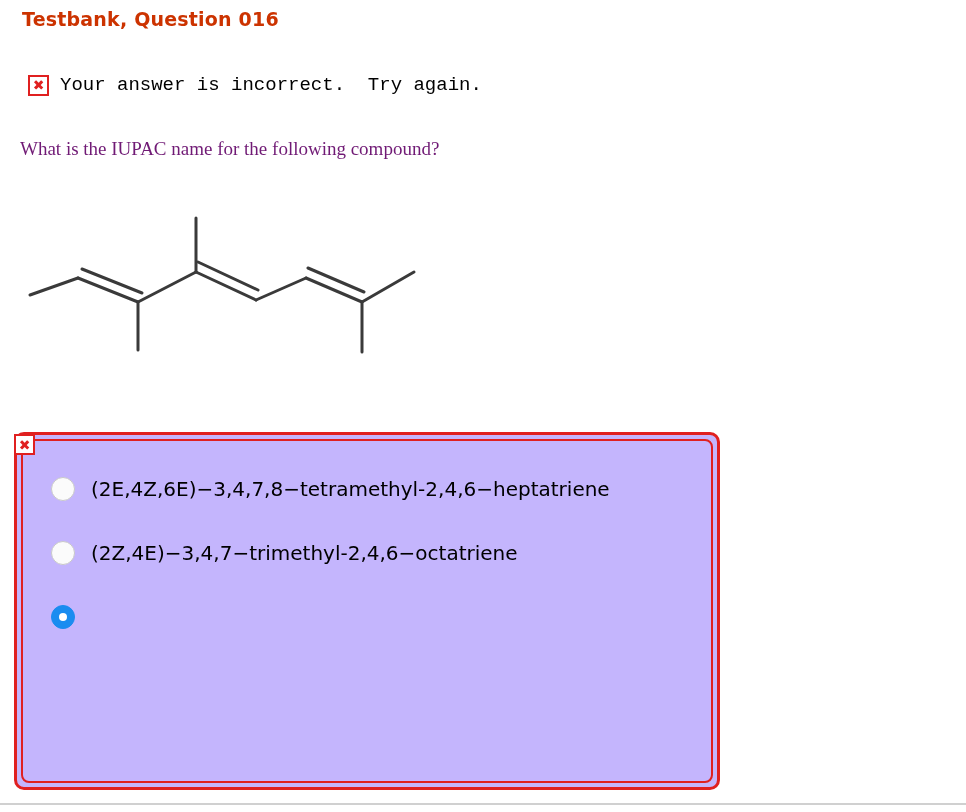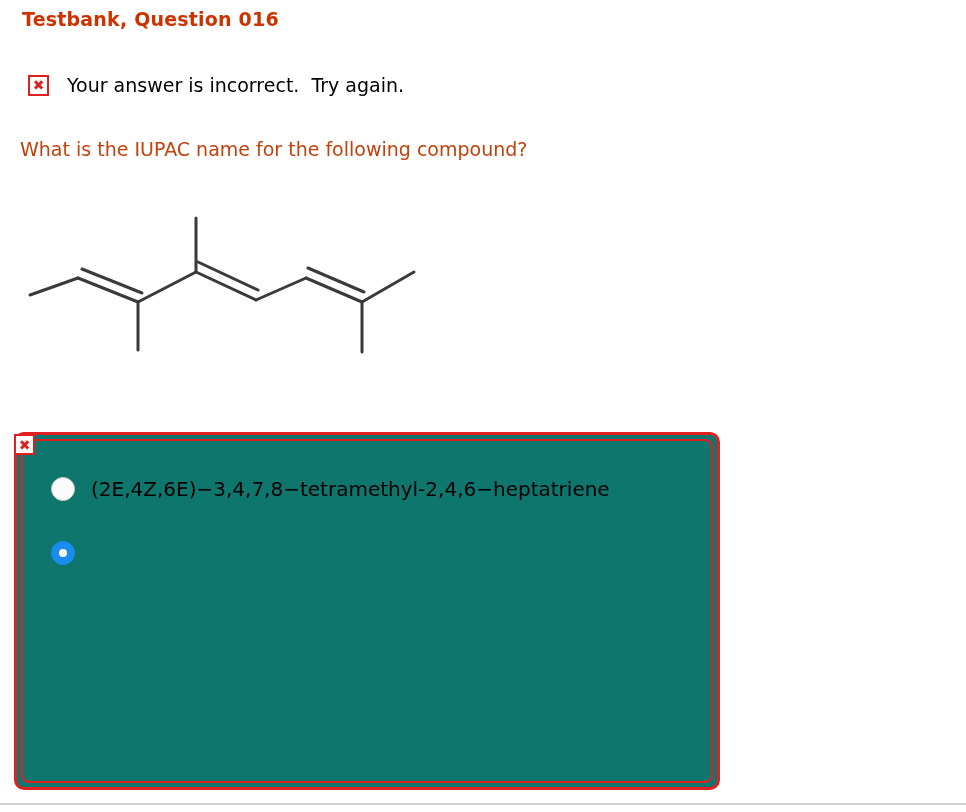--- a/index.html
+++ b/index.html
@@ -49,32 +49,34 @@
     display: flex;
     align-items: center;
     justify-content: center;
     color: #e02020;
     font-size: 14px;
     font-weight: bold;
     line-height: 1;
     background: #ffffff;
   }
   .feedback-text {
-    margin-left: 18px;
+    margin-left: 11px;
     font-size: 19px;
     color: #000000;
     white-space: pre;
+    font-family: Liberation Mono, monospace;
   }
 
   .question-text {
     position: absolute;
     left: 20px;
     top: 138px;
     font-size: 19px;
-    color: #c2410c;
+    color: #701a75;
+    font-family: Liberation Serif, serif;
   }
 
   
   .structure {
     position: absolute;
     left: 10px;
     top: 190px;
     width: 440px;
     height: 190px;
   }
@@ -82,21 +84,21 @@
   
   .answers-outer {
     position: absolute;
     left: 14px;
     top: 432px;
     width: 706px;
     height: 358px;
     border: 3px solid #e02020;
     border-radius: 10px;
     box-sizing: border-box;
-    background: #0f766e;
+    background: #c4b5fd;
   }
   .answers-inner {
     position: absolute;
     left: 4px;
     top: 4px;
     right: 4px;
     bottom: 4px;
     border: 2px solid #e02020;
     border-radius: 8px;
     box-sizing: border-box;
@@ -220,20 +222,24 @@
   <div class="answers-outer">
     <div class="answers-inner"></div>
 
     <div class="option-list">
 
       <div class="option-row">
         <span class="radio"></span>
         <span class="option-label">(2E,4Z,6E)−3,4,7,8−tetramethyl-2,4,6−heptatriene</span>
       </div>
 
+      <div class="option-row">
+        <span class="radio"></span>
+        <span class="option-label">(2Z,4E)−3,4,7−trimethyl-2,4,6−octatriene</span>
+      </div>
 
 
       <div class="option-row">
         <span class="radio selected"></span>
       </div>
 
 
     </div>
   </div>
 

